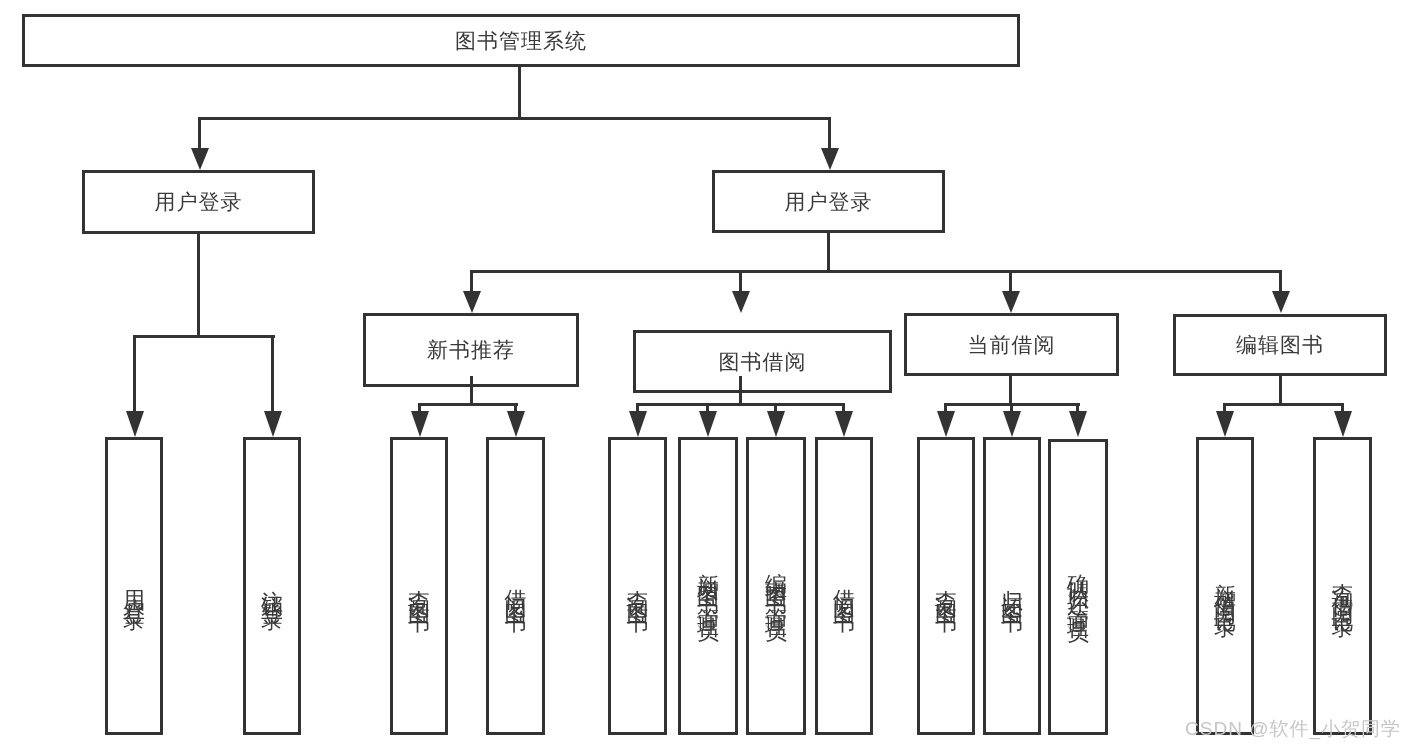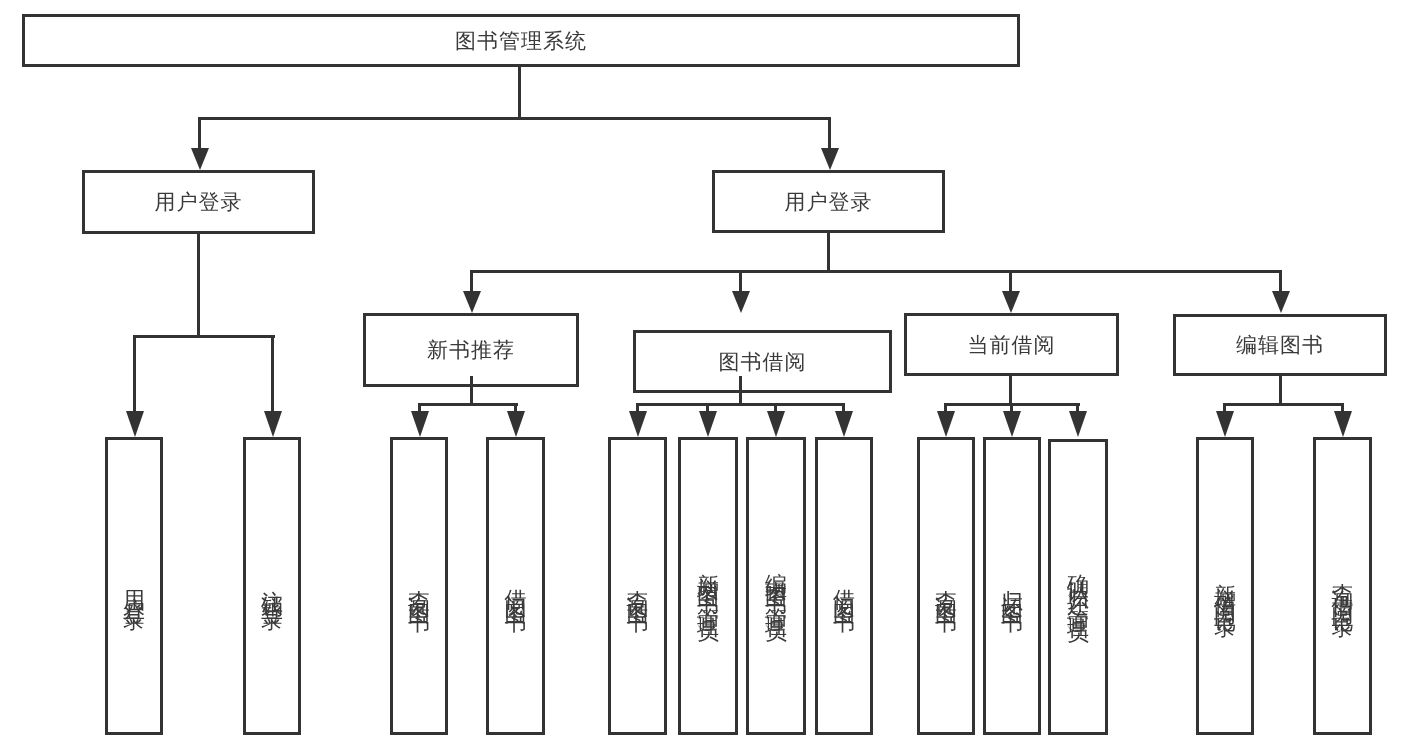--- a/index.html
+++ b/index.html
@@ -162,14 +162,15 @@
     <span class="vtext">确认归还（管理员）</span>
   </div>
 
   <div class="node leaf" style="left:1196px;top:437px;width:58px;height:298px;">
     <span class="vtext">新增借阅记录</span>
   </div>
   <div class="node leaf" style="left:1313px;top:437px;width:59px;height:298px;">
     <span class="vtext">查询借阅记录</span>
   </div>
 
+  <div class="watermark">CSDN @软件_小贺同学</div>
 
 </div>
 
 </body></html>

